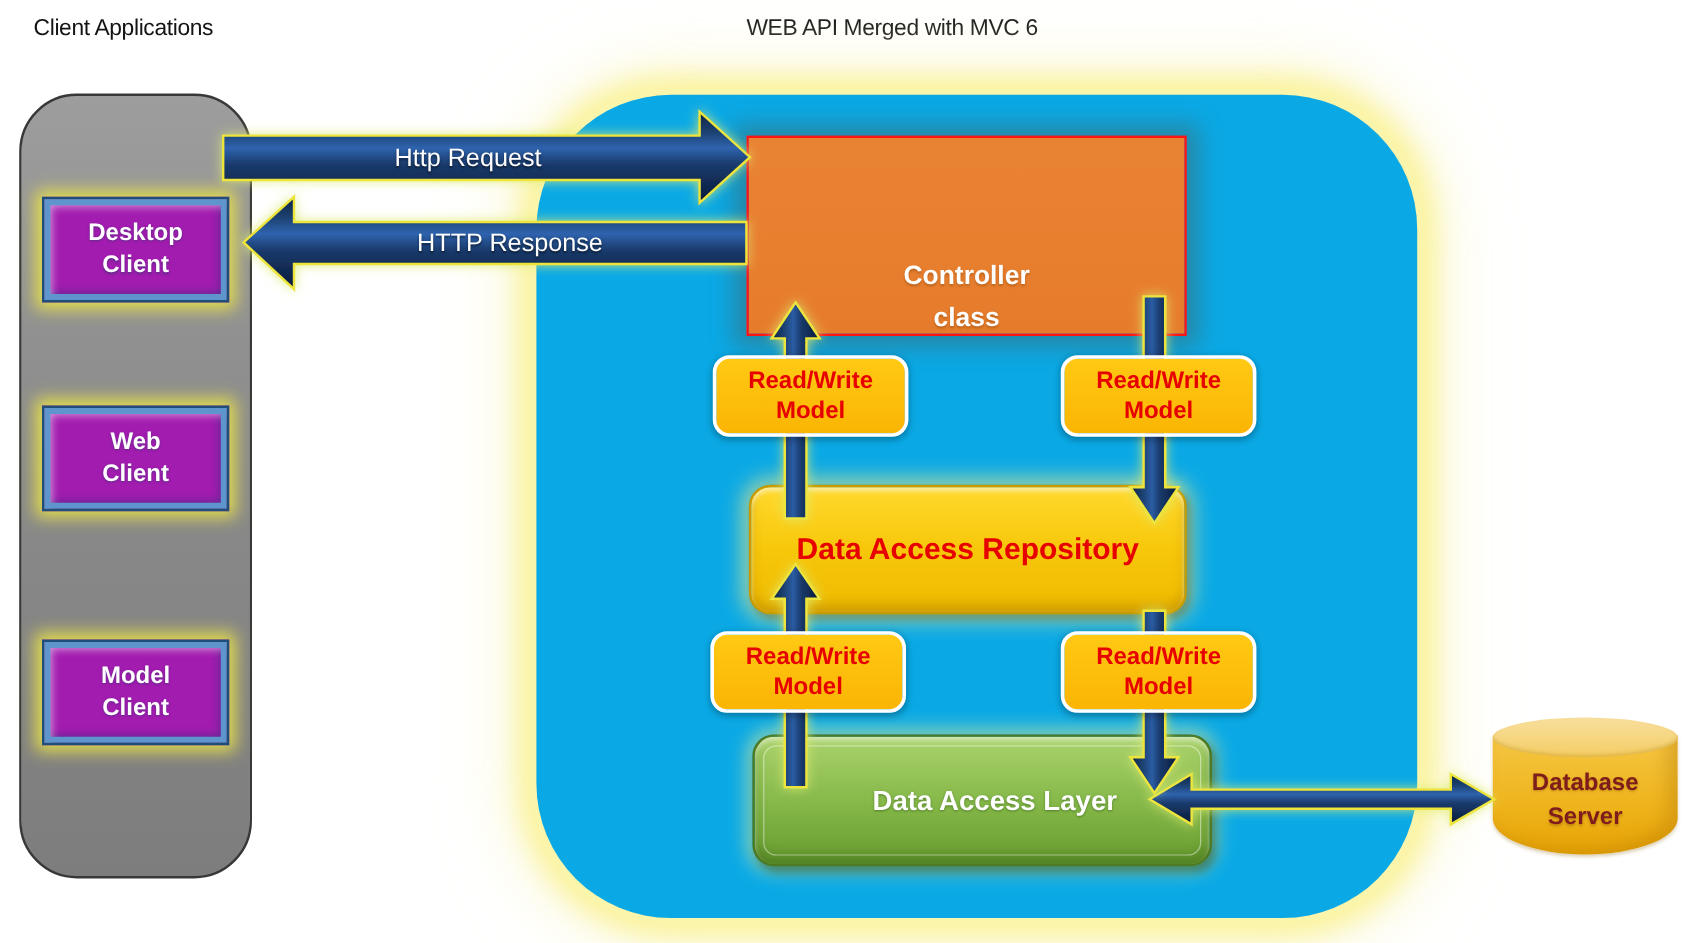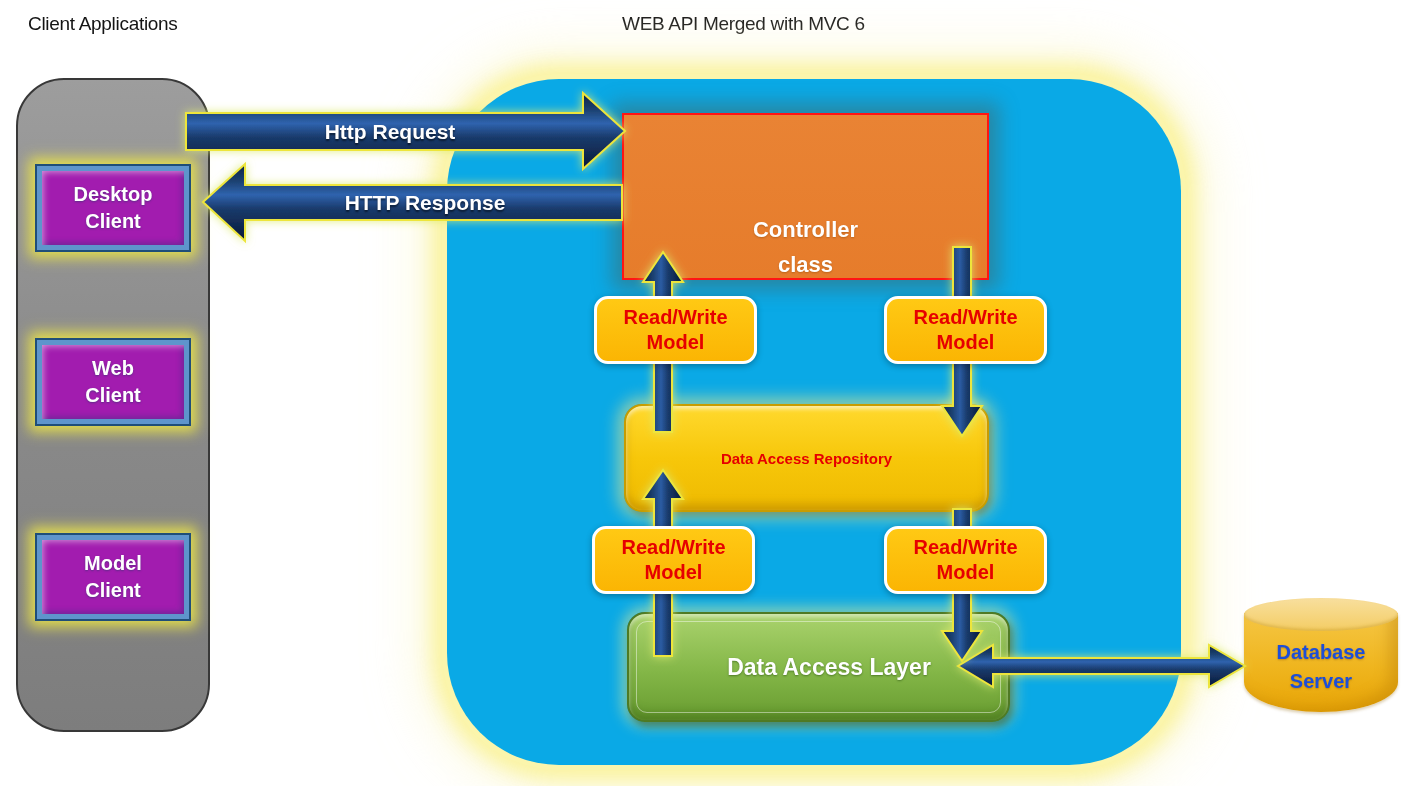--- a/index.html
+++ b/index.html
@@ -66,21 +66,21 @@
   .repo {
     position:absolute; left:624px; top:404px; width:361px; height:104px; z-index:2;
     border-radius:18px; border:2px solid #c89c00;
     background:linear-gradient(180deg,#ffd92e 0%,#f7c70a 50%,#eeba00 100%);
     box-shadow:
       inset 0 3px 4px rgba(255,255,255,0.6),
       inset 0 -6px 9px rgba(150,100,0,0.35),
       3px 4px 6px rgba(100,75,0,0.35),
       0 0 16px 6px rgba(240,235,135,0.6);
     display:flex; align-items:center; justify-content:center;
-    color:#e60000; font-size:15px; font-weight:700;
+    color:#e60000; font-size:25px; font-weight:700;
   }
 
   
   .dal {
     position:absolute; left:627px; top:612px; width:358px; height:106px; z-index:2;
     border-radius:18px; border:2px solid #4f7a24;
     background:linear-gradient(180deg,#aad36d 0%,#83b647 55%,#689c30 100%);
     box-shadow:
       inset 0 3px 4px rgba(255,255,255,0.5),
       inset 0 -7px 10px rgba(40,80,10,0.35),
@@ -108,21 +108,21 @@
   .rw-tl { left:594px; top:296px; }
   .rw-tr { left:884px; top:296px; }
   .rw-bl { left:592px; top:526px; }
   .rw-br { left:884px; top:526px; }
 
   
   .arrows { position:absolute; left:0; top:0; z-index:3; pointer-events:none; }
 
   .arrow-label {
     position:absolute; z-index:4; display:flex; align-items:center; justify-content:center;
-    color:#ffffff; font-size:21px; font-weight:700;
+    color:#ffffff; font-size:21px; font-weight:400;
     text-shadow:0 2px 2px rgba(0,0,0,0.55); white-space:nowrap;
   }
   .label-request  { left:240px; top:117px; width:300px; height:30px; }
   .label-response { left:280px; top:188px; width:290px; height:30px; }
 
   
   .db { position:absolute; left:1244px; top:598px; width:154px; height:114px; z-index:2; }
   .db-body {
     position:absolute; left:0; right:0; top:15px; bottom:0;
     background:linear-gradient(180deg,#f5c644 0%,#efb51e 55%,#e8a506 100%);
@@ -130,21 +130,21 @@
     box-shadow:inset -9px -4px 14px rgba(175,115,0,0.35), 0 2px 3px rgba(140,95,0,0.3);
   }
   .db-top {
     position:absolute; left:0; right:0; top:0; height:33px; border-radius:50%;
     background:linear-gradient(180deg,#f8df9e 0%,#f4cd64 100%);
     box-shadow:inset 0 -2px 3px rgba(190,140,20,0.35);
   }
   .db-label {
     position:absolute; inset:0; padding-top:24px; z-index:2;
     display:flex; flex-direction:column; align-items:center; justify-content:center;
-    gap:6px; color:#1d4ed8; font-size:20px; font-weight:700;
+    gap:6px; color:#7f1d1d; font-size:20px; font-weight:700;
     text-shadow:0 1px 2px rgba(150,95,0,0.5);
   }
 </style>
 </head>
 <body>
 
 <div class="stage">
 
   <div class="title title-left">Client Applications</div>
   <div class="title title-right">WEB API Merged with MVC 6</div>

